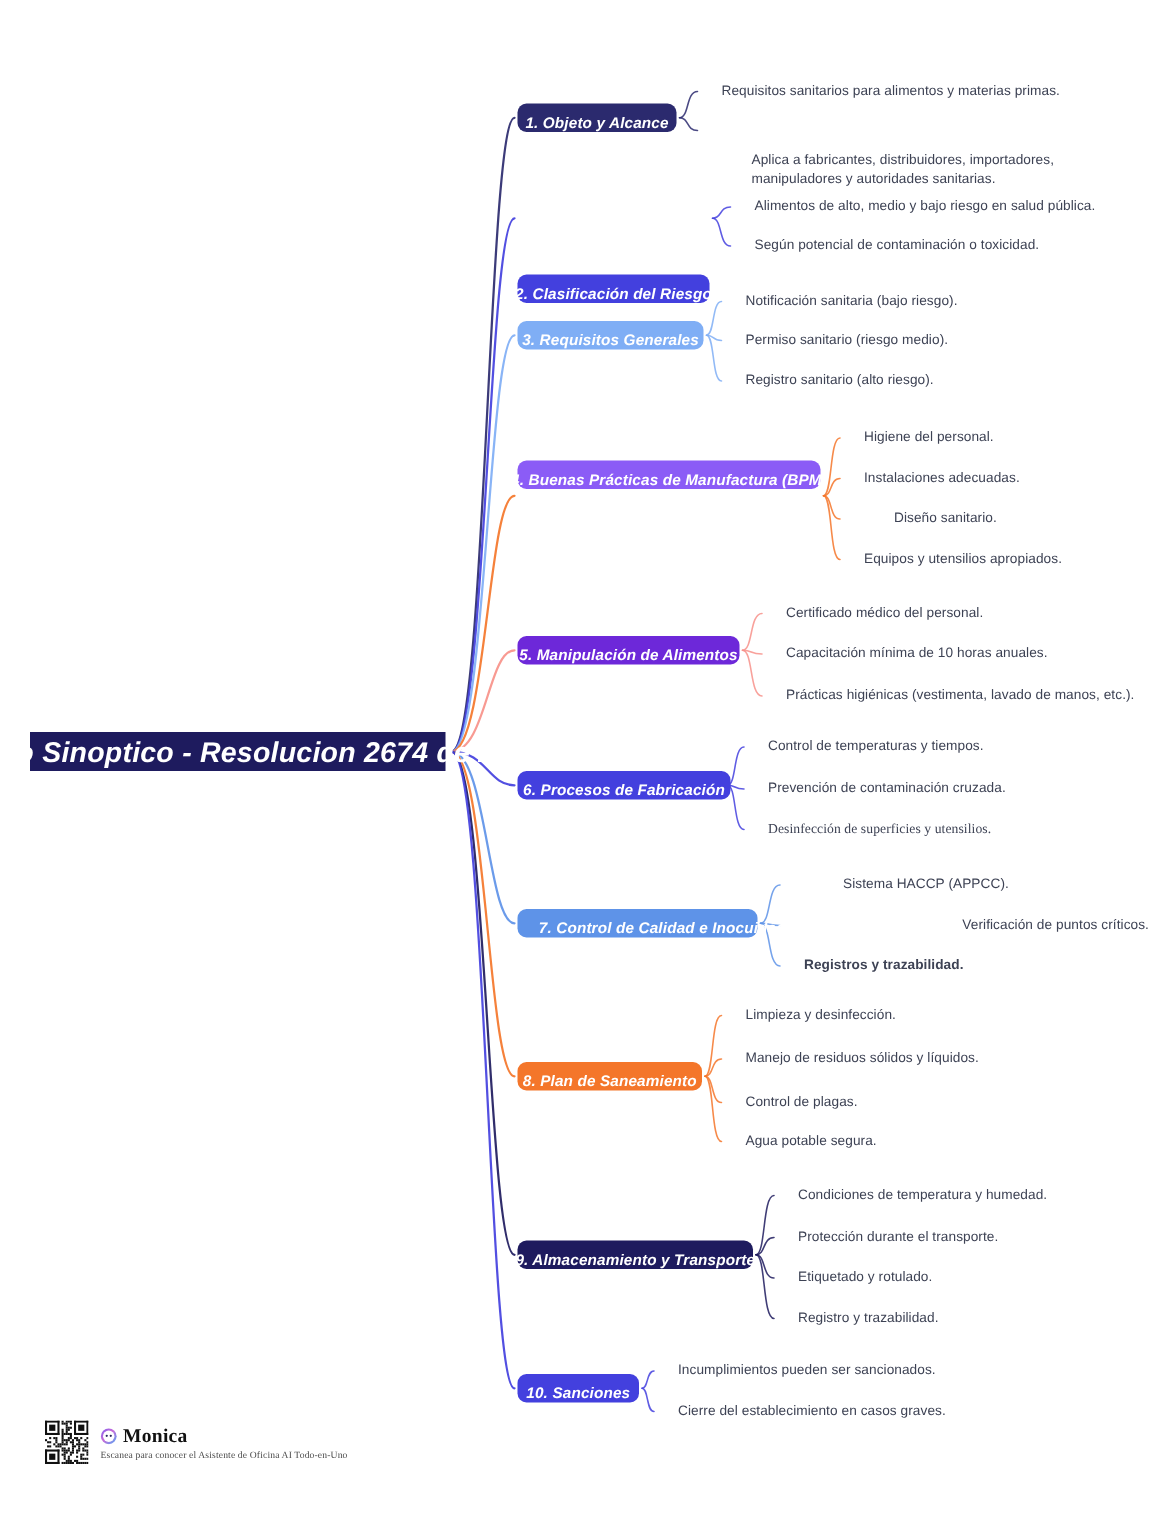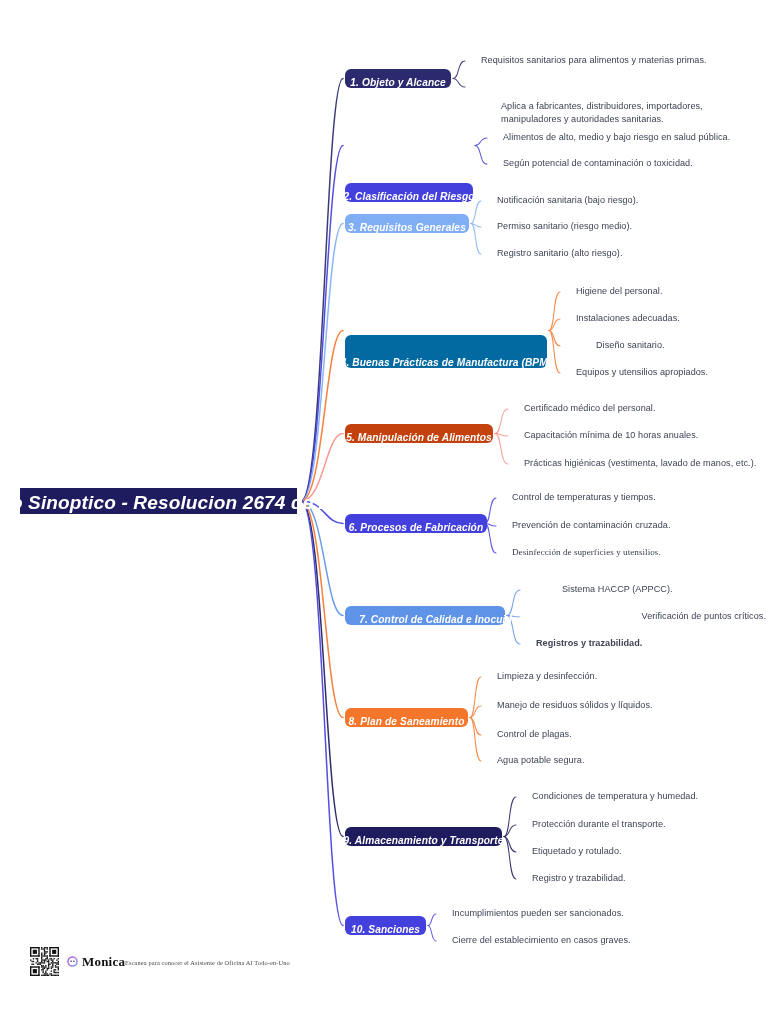--- a/index.html
+++ b/index.html
@@ -73,21 +73,21 @@
     bottom: 48px;
     display: flex;
     align-items: center;
     gap: 8px;
   }
   #qr {
     width: 29px;
     height: 29px;
     display: block;
   }
-  .brandwrap { display: flex; flex-direction: row; justify-content: center; align-items: center; }
+  .brandwrap { display: flex; flex-direction: column; justify-content: center; }
   .brandrow { display: flex; align-items: center; gap: 4px; }
   .brandname {
     font-family: "Liberation Serif", serif;
     font-size: 13px;
     font-weight: bold;
     color: #111111;
     letter-spacing: .2px;
   }
   .tagline {
     font-family: "Liberation Serif", serif;
@@ -159,28 +159,28 @@
         <span>2. Clasificación del Riesgo</span>
       </div>
       <div class="leaf" style="left: 503px; top: 131px; width: 280px;">Alimentos de alto, medio y bajo riesgo en salud pública.</div>
       <div class="leaf" style="left: 503px; top: 157px; width: 280px;">Según potencial de contaminación o toxicidad.</div>
       <div class="node branch" style="left: 345px; top: 214px; width: 124px; height: 19px; background: rgb(127, 174, 245); color: rgb(255, 255, 255);">
         <span>3. Requisitos Generales</span>
       </div>
       <div class="leaf" style="left: 497px; top: 194px; width: 280px;">Notificación sanitaria (bajo riesgo).</div>
       <div class="leaf" style="left: 497px; top: 220px; width: 280px;">Permiso sanitario (riesgo medio).</div>
       <div class="leaf" style="left: 497px; top: 247px; width: 280px;">Registro sanitario (alto riesgo).</div>
-      <div class="node branch" style="left: 345px; top: 335px; width: 202px; height: 33px; background: #0369a1; color: rgb(255, 255, 255);">
+      <div class="node branch" style="left: 345px; top: 307px; width: 202px; height: 19px; background: #8b5cf6; color: rgb(255, 255, 255);">
         <span>4. Buenas Prácticas de Manufactura (BPM)</span>
       </div>
       <div class="leaf" style="left: 576px; top: 285px; width: 190px;">Higiene del personal.</div>
       <div class="leaf" style="left: 576px; top: 312px; width: 190px;">Instalaciones adecuadas.</div>
       <div class="leaf" style="left: 576px; top: 339px; width: 190px; margin-left: 20px;">Diseño sanitario.</div>
       <div class="leaf" style="left: 576px; top: 366px; width: 190px;">Equipos y utensilios apropiados.</div>
-      <div class="node branch" style="left: 345px; top: 424px; width: 148px; height: 19px; background: #c2410c; color: rgb(255, 255, 255);">
+      <div class="node branch" style="left: 345px; top: 424px; width: 148px; height: 19px; background: #6d28d9; color: rgb(255, 255, 255);">
         <span>5. Manipulación de Alimentos</span>
       </div>
       <div class="leaf" style="left: 524px; top: 402px; width: 240px;">Certificado médico del personal.</div>
       <div class="leaf" style="left: 524px; top: 429px; width: 240px;">Capacitación mínima de 10 horas anuales.</div>
       <div class="leaf" style="left: 524px; top: 457px; width: 244px;">Prácticas higiénicas (vestimenta, lavado de manos, etc.).</div>
       <div class="node branch" style="left: 345px; top: 514px; width: 142px; height: 19px; background: rgb(67, 64, 222); color: rgb(255, 255, 255);">
         <span>6. Procesos de Fabricación</span>
       </div>
       <div class="leaf" style="left: 512px; top: 491px; width: 250px;">Control de temperaturas y tiempos.</div>
       <div class="leaf" style="left: 512px; top: 519px; width: 250px;">Prevención de contaminación cruzada.</div>

